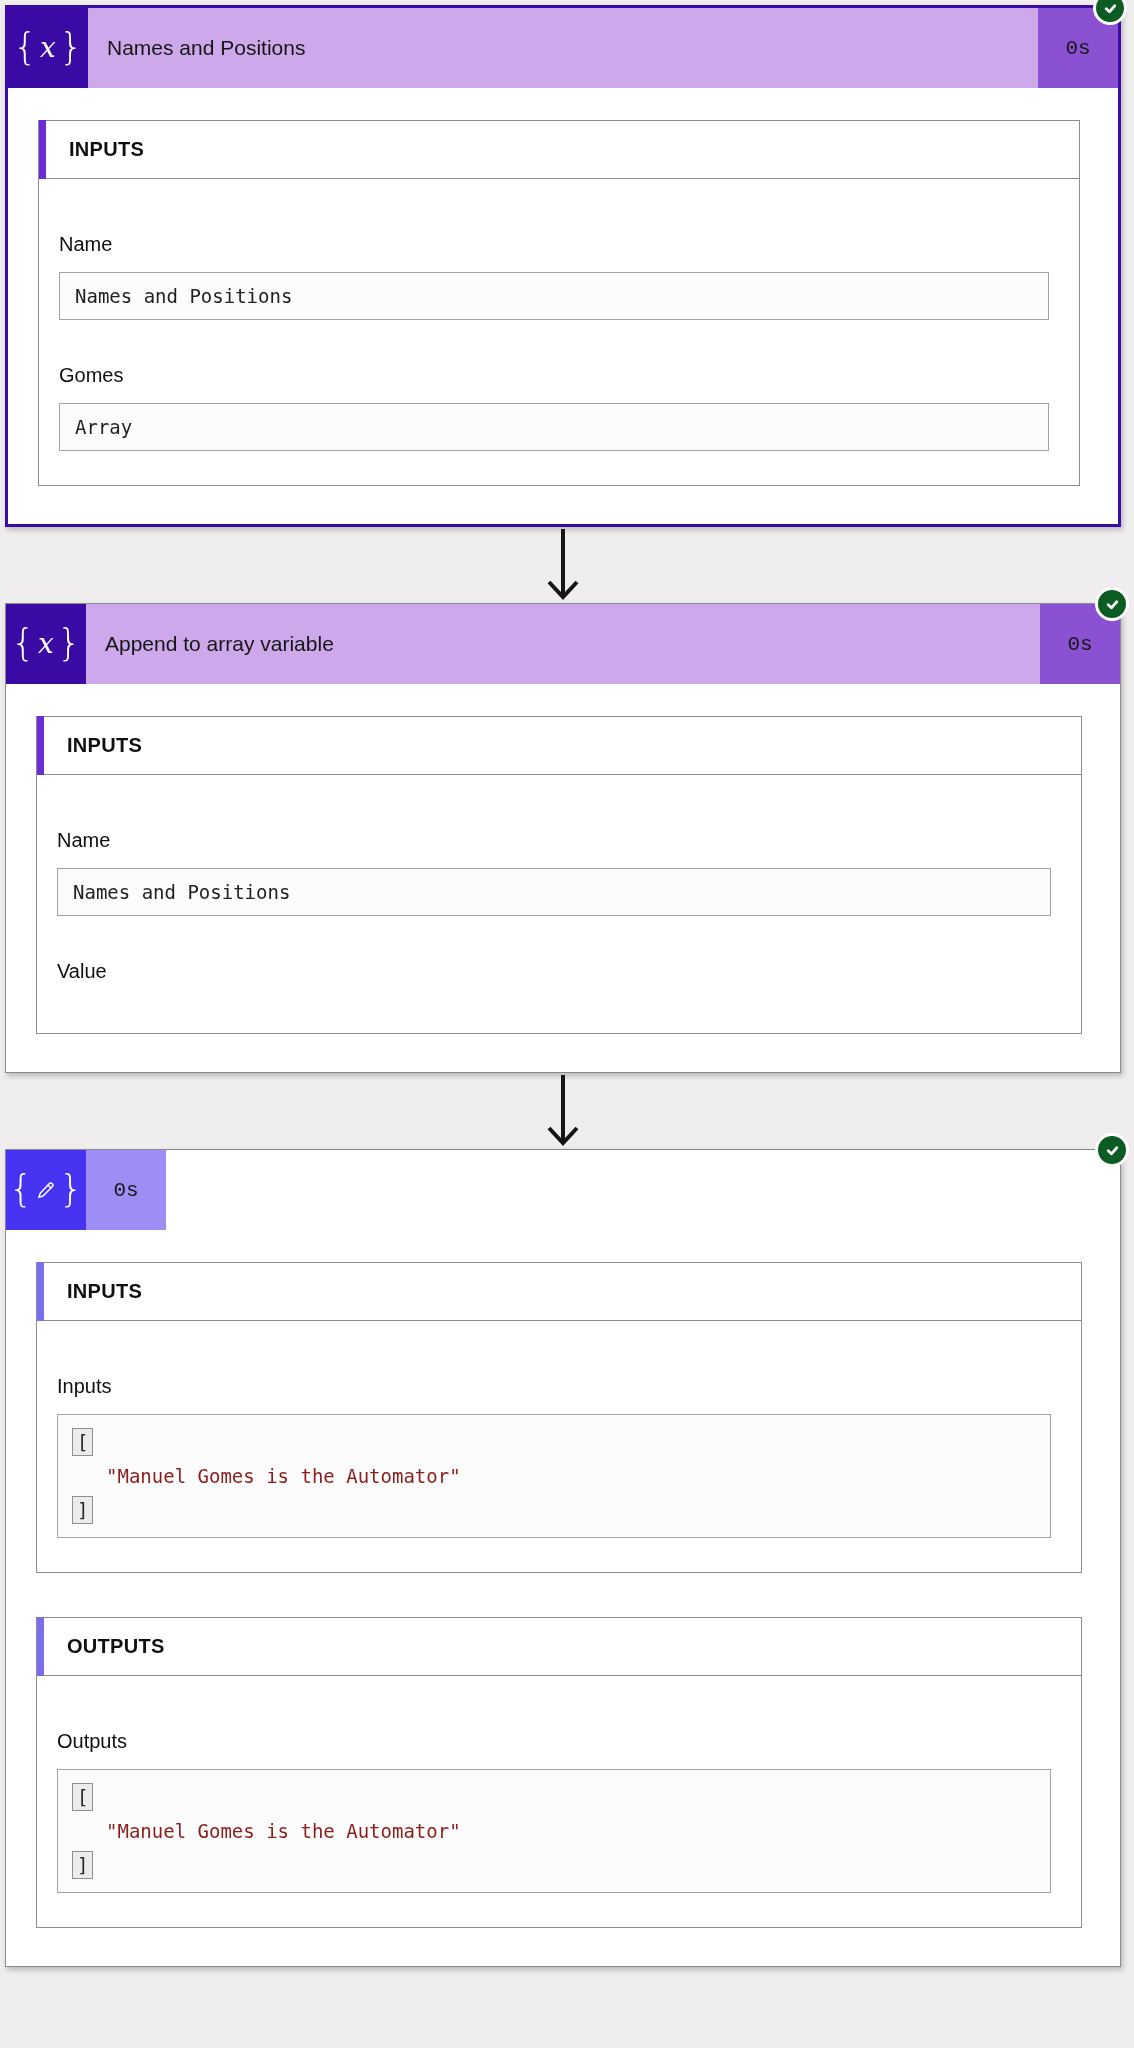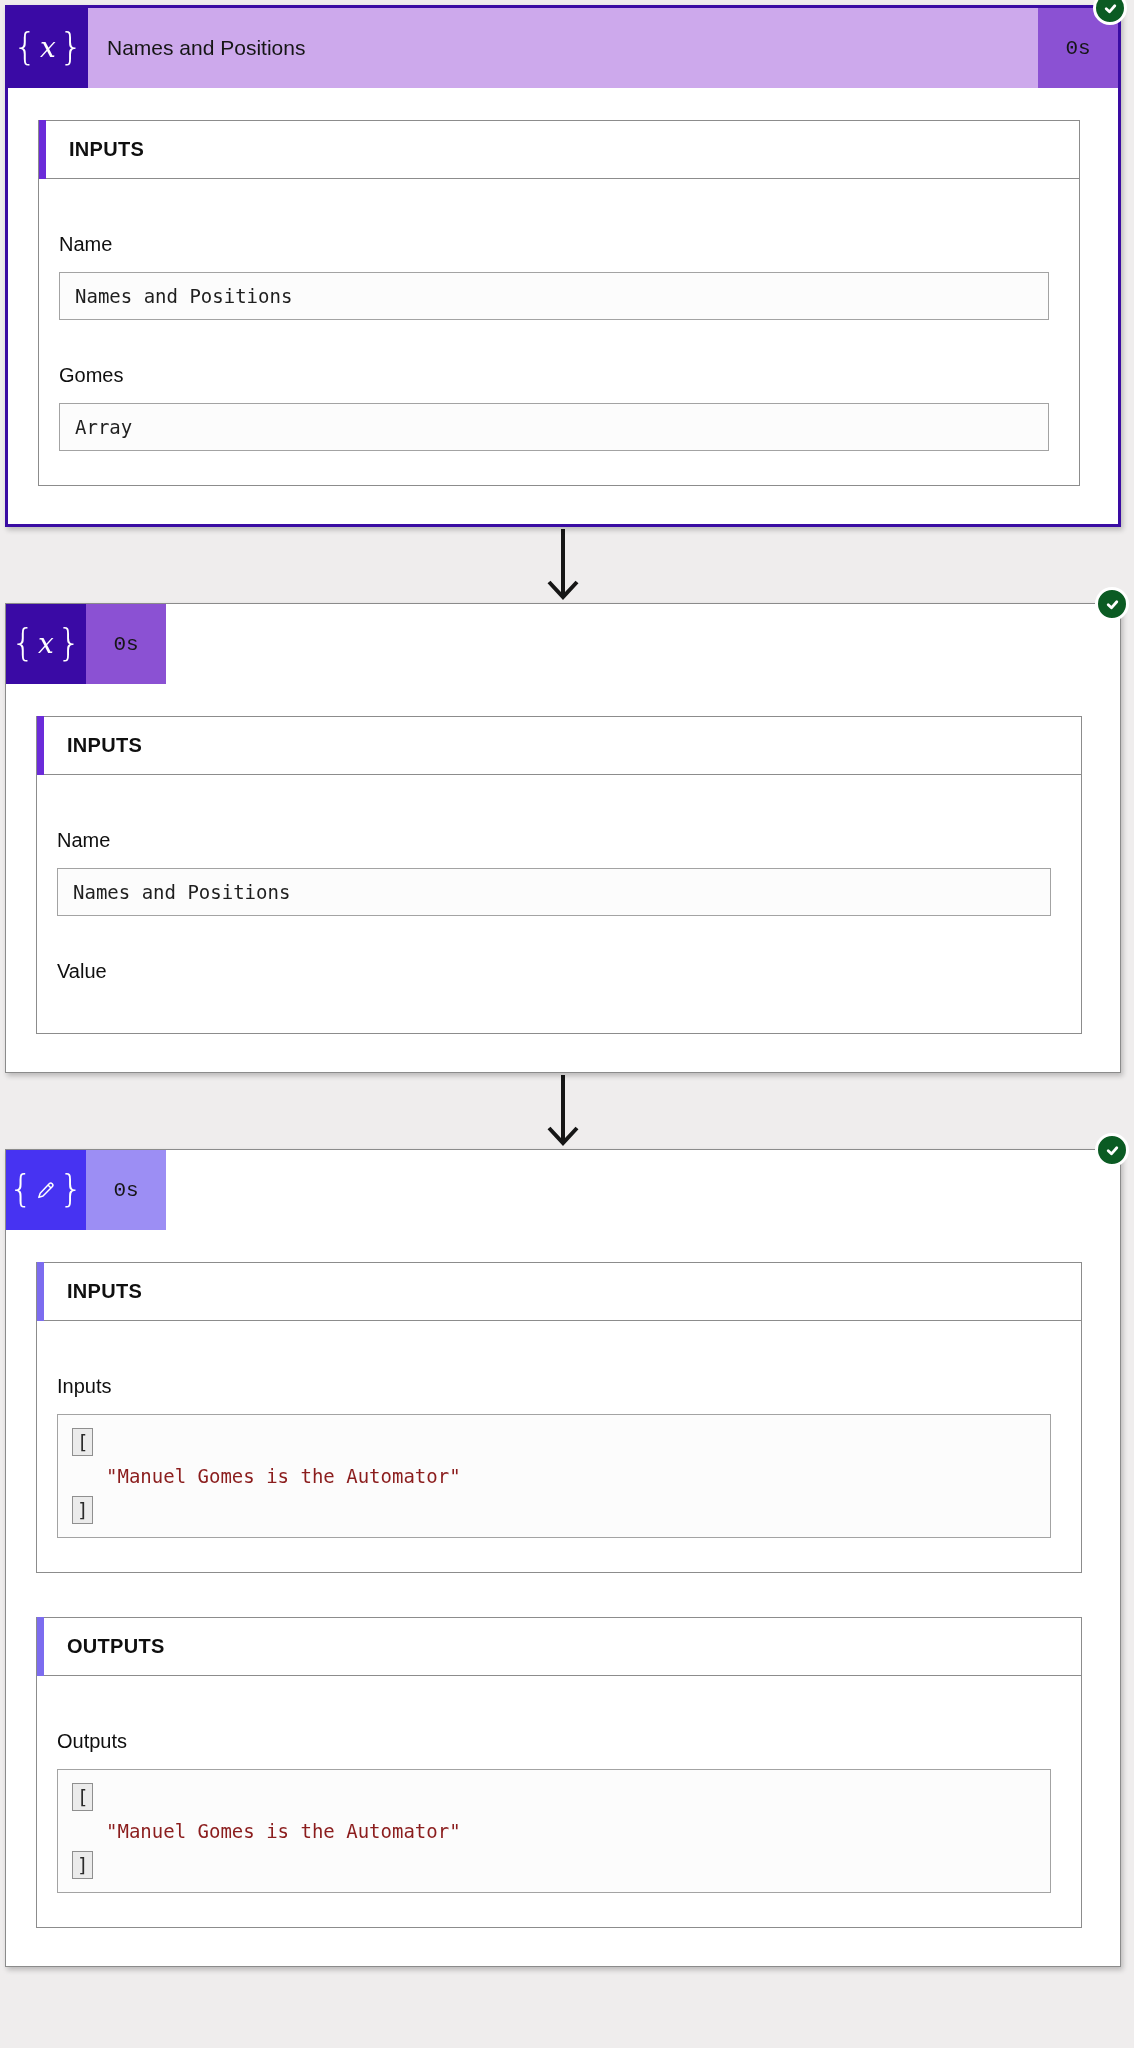--- a/index.html
+++ b/index.html
@@ -137,20 +137,21 @@
       </svg>
     </div>
     <div class="card-header">
       <div class="icon-tile">
         <span class="var-icon">
           <span class="brace">{</span>
           <span class="x-glyph">x</span>
           <span class="brace">}</span>
         </span>
       </div>
+      <div class="title-bar">Append to array variable</div>
       <div class="duration">0s</div>
     </div>
     <div class="card-body">
       <div class="section">
         <div class="section-header">INPUTS</div>
         <div class="section-body">
           <div class="field">
             <div class="field-label">Name</div>
             <div class="field-value">Names and Positions</div>
           </div>

